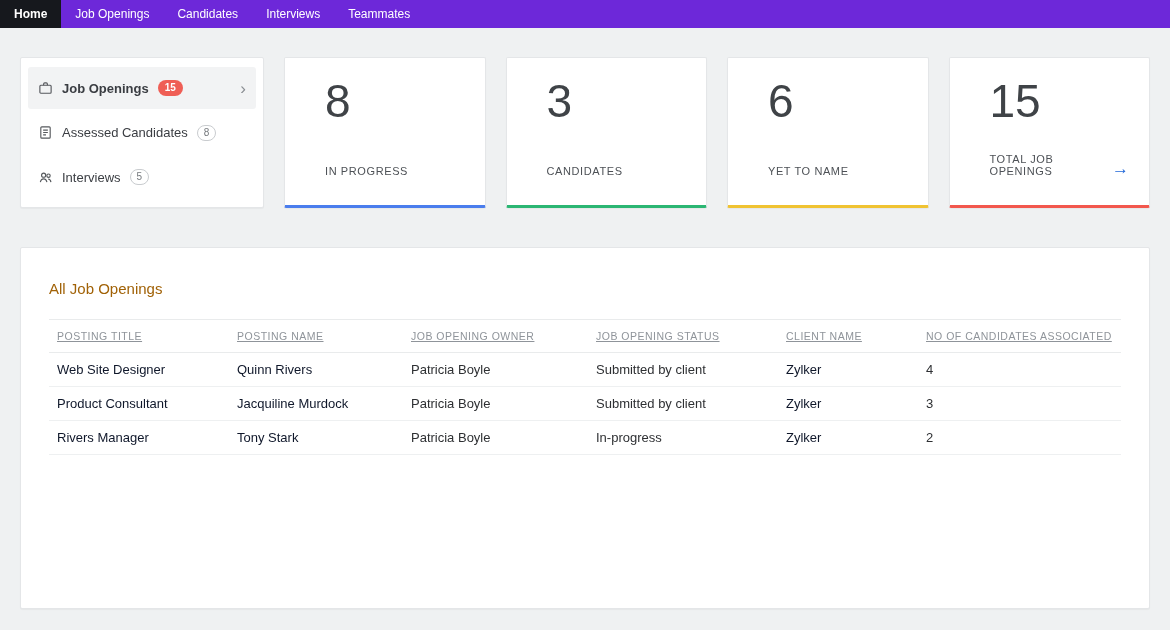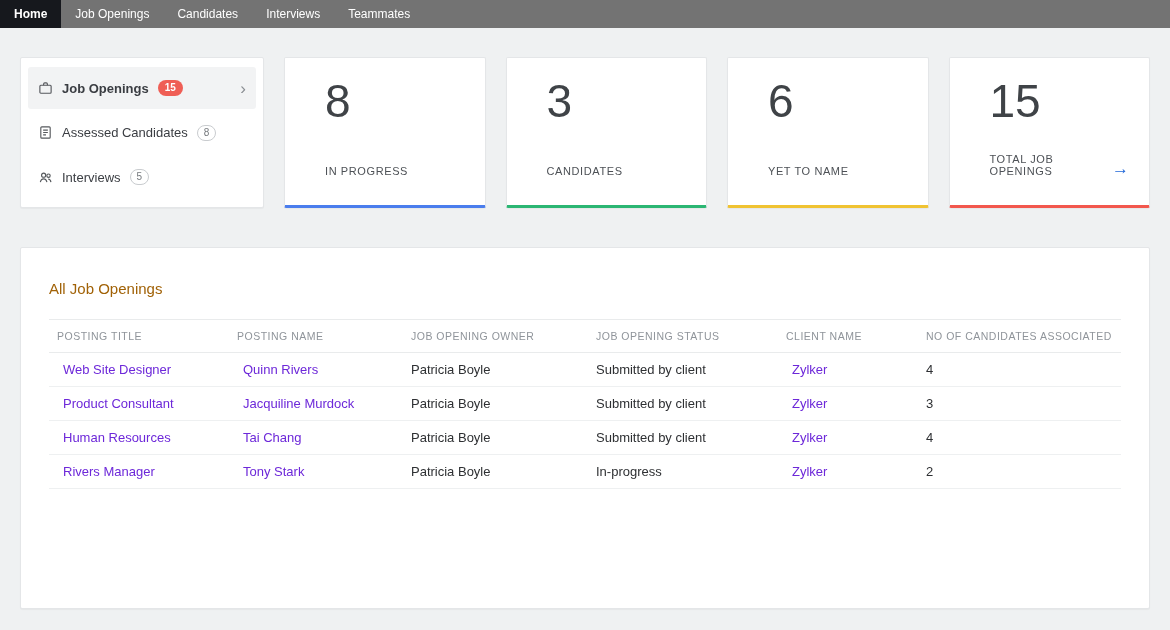--- a/index.html
+++ b/index.html
@@ -5,21 +5,21 @@
   * { box-sizing: border-box; }
   html, body { margin: 0; padding: 0; }
   body {
     width: 1170px; height: 630px; overflow: hidden;
     background: #eff1f2;
     font-family: "Liberation Sans", sans-serif;
     color: #2e3033;
   }
 
   
-  .top-nav { height: 28px; background: #737373; display: flex; align-items: stretch; }
+  .top-nav { height: 28px; background: #6d28d9; display: flex; align-items: stretch; }
   .nav-item {
     display: flex; align-items: center; padding: 0 14px;
     color: #ffffff; font-size: 12px; cursor: pointer; white-space: nowrap;
   }
   .nav-item.active { background: #16181d; font-weight: bold; }
 
   .content { padding: 0 20px; }
 
   
   .top-row { display: flex; gap: 20px; margin-top: 29px; height: 151px; }
@@ -55,27 +55,27 @@
   .stat-arrow { color: #2368d8; font-size: 17px; line-height: 1; cursor: pointer; }
 
   
   .table-card { margin-top: 39px; height: 362px; padding: 24px 28px 0; }
   .table-title { font-size: 15px; font-weight: normal; color: #a16207; margin: 8px 0 22px; }
   table { width: 100%; border-collapse: collapse; table-layout: fixed; }
   th {
     text-align: left; font-size: 10.5px; font-weight: normal; color: #8f949a;
     letter-spacing: 0.5px; padding: 10px 8px;
     border-top: 1px solid #e9ebec; border-bottom: 1px solid #e9ebec;
-    white-space: nowrap; overflow: hidden;
+    white-space: nowrap; overflow: hidden; text-decoration: underline;
   }
   td {
     font-size: 13px; color: #2e3033; padding: 9px 8px;
     border-bottom: 1px solid #eef0f1; white-space: nowrap; overflow: hidden;
   }
-  .cell-link { color: #6d28d9; cursor: pointer; text-decoration: none; margin-left: 6px; }
+  .cell-link { color: #0f172a; cursor: pointer; text-decoration: none; }
 </style>
 </head>
 <body>
 
 <nav class="top-nav">
     <div class="nav-item active">Home</div>
     <div class="nav-item">Job Openings</div>
     <div class="nav-item">Candidates</div>
     <div class="nav-item">Interviews</div>
     <div class="nav-item">Teammates</div>
@@ -179,28 +179,20 @@
           </tr>
           <tr>
             <td><span class="cell-link">Product Consultant</span></td>
             <td><span class="cell-link">Jacquiline Murdock</span></td>
             <td>Patricia Boyle</td>
             <td>Submitted by client</td>
             <td><span class="cell-link">Zylker</span></td>
             <td>3</td>
           </tr>
           <tr>
-            <td><span class="cell-link">Human Resources</span></td>
-            <td><span class="cell-link">Tai Chang</span></td>
-            <td>Patricia Boyle</td>
-            <td>Submitted by client</td>
-            <td><span class="cell-link">Zylker</span></td>
-            <td>4</td>
-          </tr>
-          <tr>
             <td><span class="cell-link">Rivers Manager</span></td>
             <td><span class="cell-link">Tony Stark</span></td>
             <td>Patricia Boyle</td>
             <td>In-progress</td>
             <td><span class="cell-link">Zylker</span></td>
             <td>2</td>
           </tr>
         </tbody>
     </table>
   </div>

